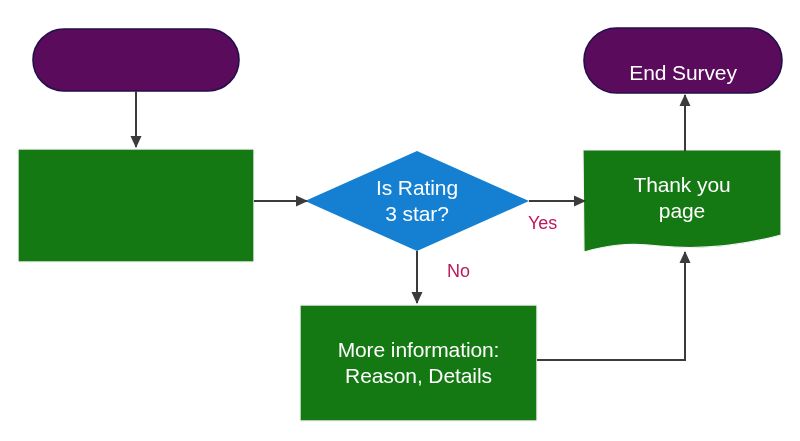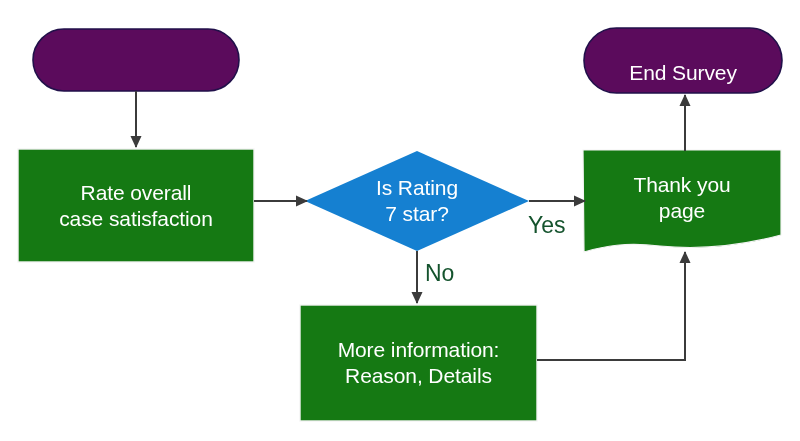--- a/index.html
+++ b/index.html
@@ -35,23 +35,23 @@
     color: #ffffff;
     font-family: "Liberation Sans", sans-serif;
     font-size: 21px;
     line-height: 1.22;
     letter-spacing: -0.1px;
     pointer-events: none;
     white-space: pre-line;
   }
   .edge-label {
     position: absolute;
-    color: #14532d;
+    color: #be185d;
     font-family: "Liberation Sans", sans-serif;
-    font-size: 23px;
+    font-size: 18px;
     line-height: 1;
     white-space: nowrap;
   }
 </style>
 </head>
 <body>
 
 <div id="flowchart-canvas">
 
   <svg id="flow-svg" viewBox="0 0 800 441">
@@ -83,31 +83,29 @@
     <line x1="529" y1="201" x2="585" y2="201" stroke="#3b3b3b" stroke-width="2" marker-end="url(#arrowhead)"></line>
 
     <line x1="417" y1="251" x2="417" y2="303" stroke="#3b3b3b" stroke-width="2" marker-end="url(#arrowhead)"></line>
 
     <path d="M 537,360 L 685,360 L 685,252" fill="none" stroke="#3b3b3b" stroke-width="2" marker-end="url(#arrowhead)"></path>
 
     <line x1="685" y1="151" x2="685" y2="95" stroke="#3b3b3b" stroke-width="2" marker-end="url(#arrowhead)"></line>
   </svg>
 
 
-  <div class="node-label" style="left:18px; top:149px; width:236px; height:113px;">Rate overall
-case satisfaction</div>
 
   <div class="node-label" style="left:305px; top:151px; width:224px; height:100px;">Is Rating
-7 star?</div>
+3 star?</div>
 
   <div class="node-label" style="left:583px; top:150px; width:198px; height:96px;">Thank you
 page</div>
 
   <div class="node-label" style="left:300px; top:305px; width:237px; height:116px;">More information:
 Reason, Details</div>
 
   <div class="node-label" style="left:584px; top:28px; width:198px; height:65px;margin-top:12px;">End Survey</div>
 
   <div class="edge-label" style="left:528px; top:214px;">Yes</div>
 
-  <div class="edge-label" style="left:425px; top:262px;">No</div>
+  <div class="edge-label" style="left:447px; top:262px;">No</div>
 
 </div>
 
 </body></html>

